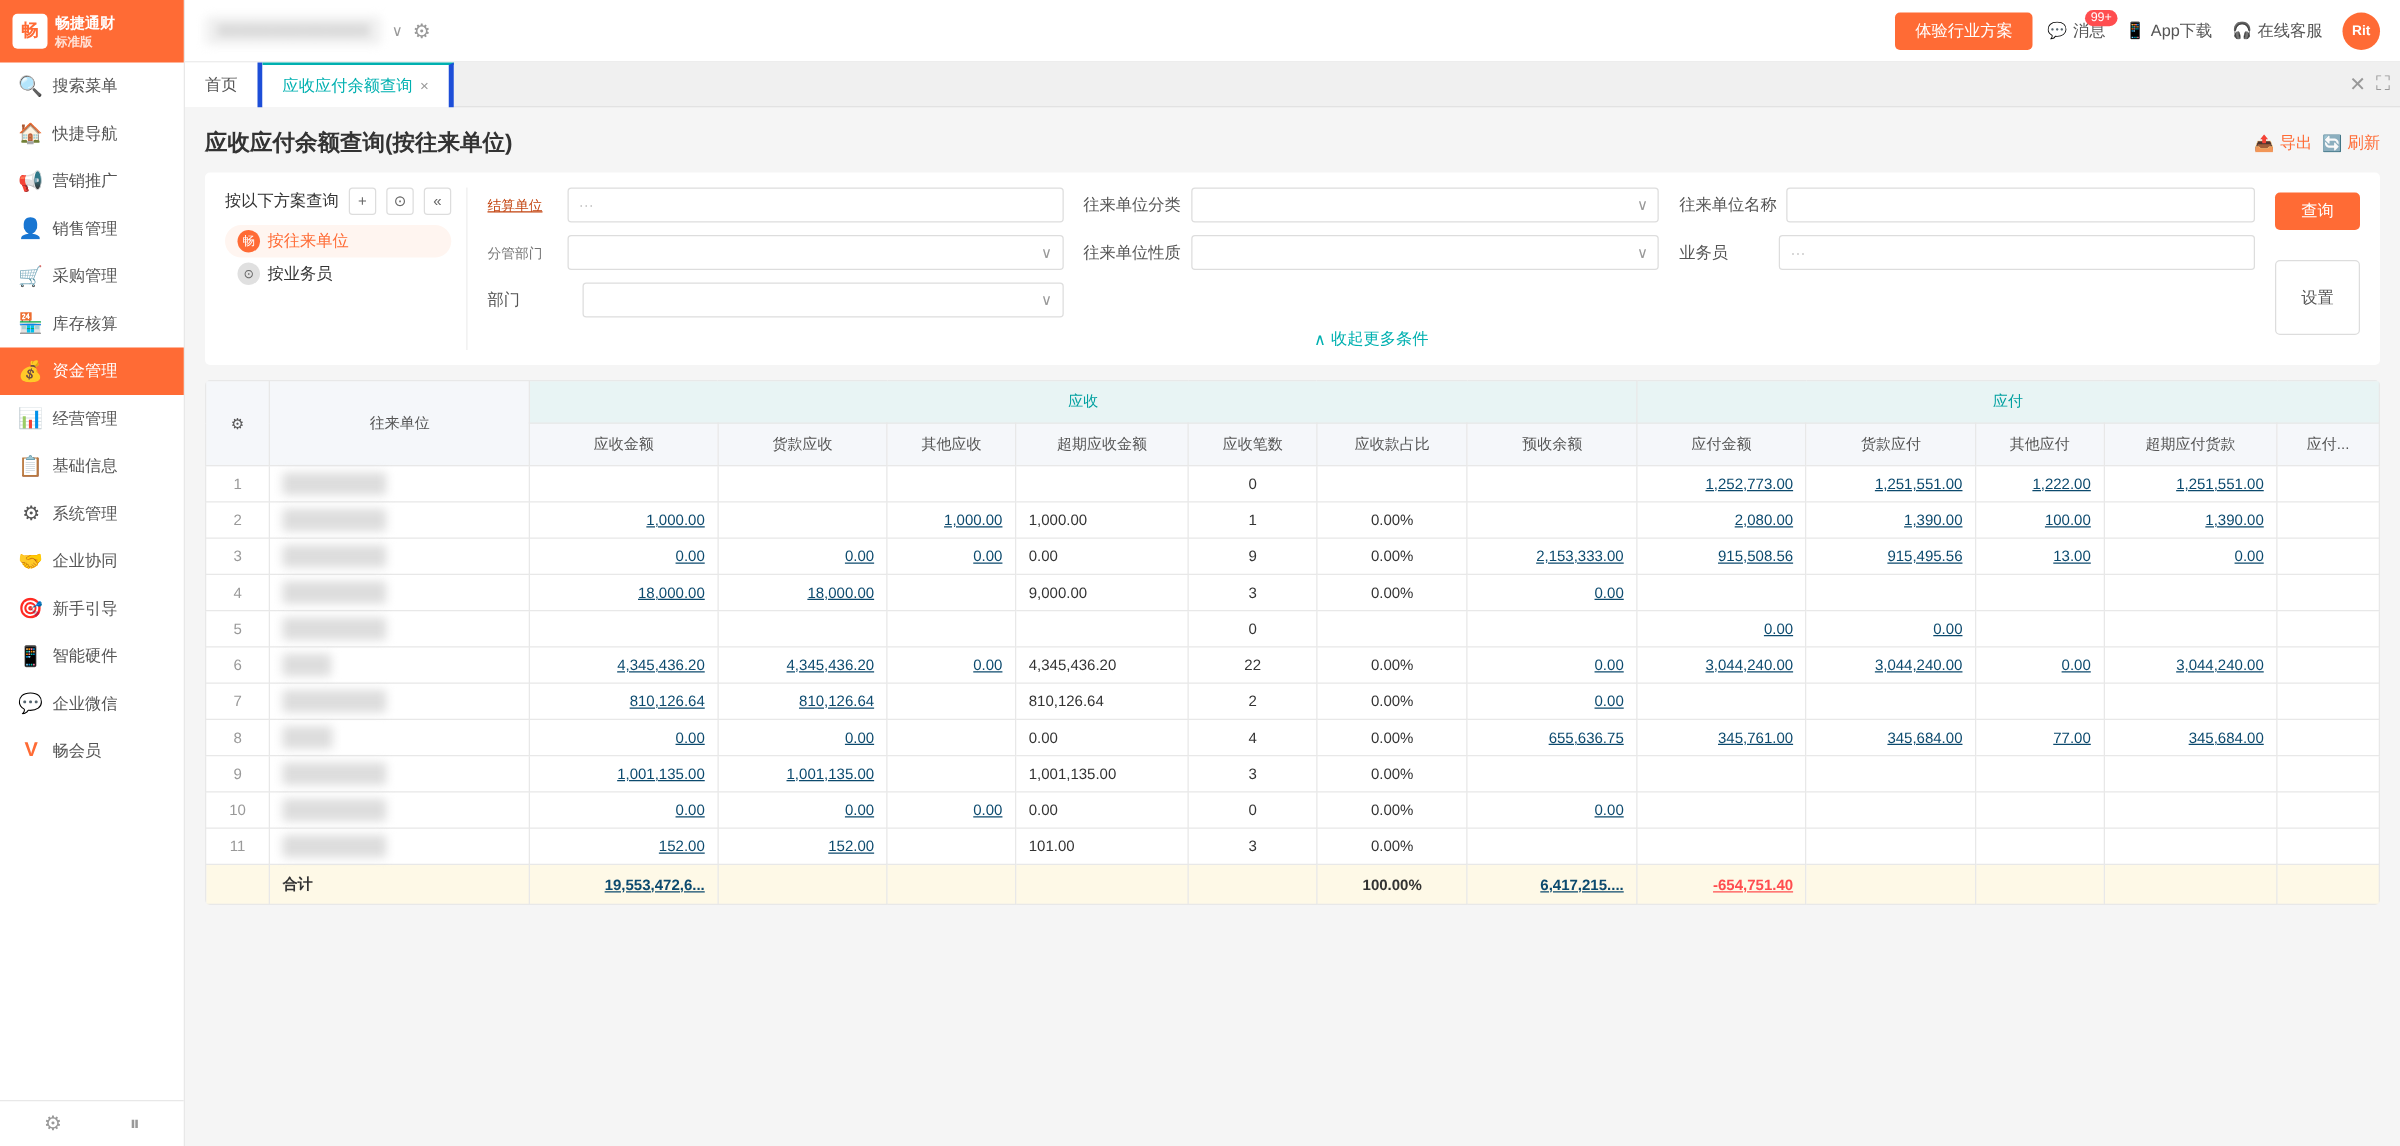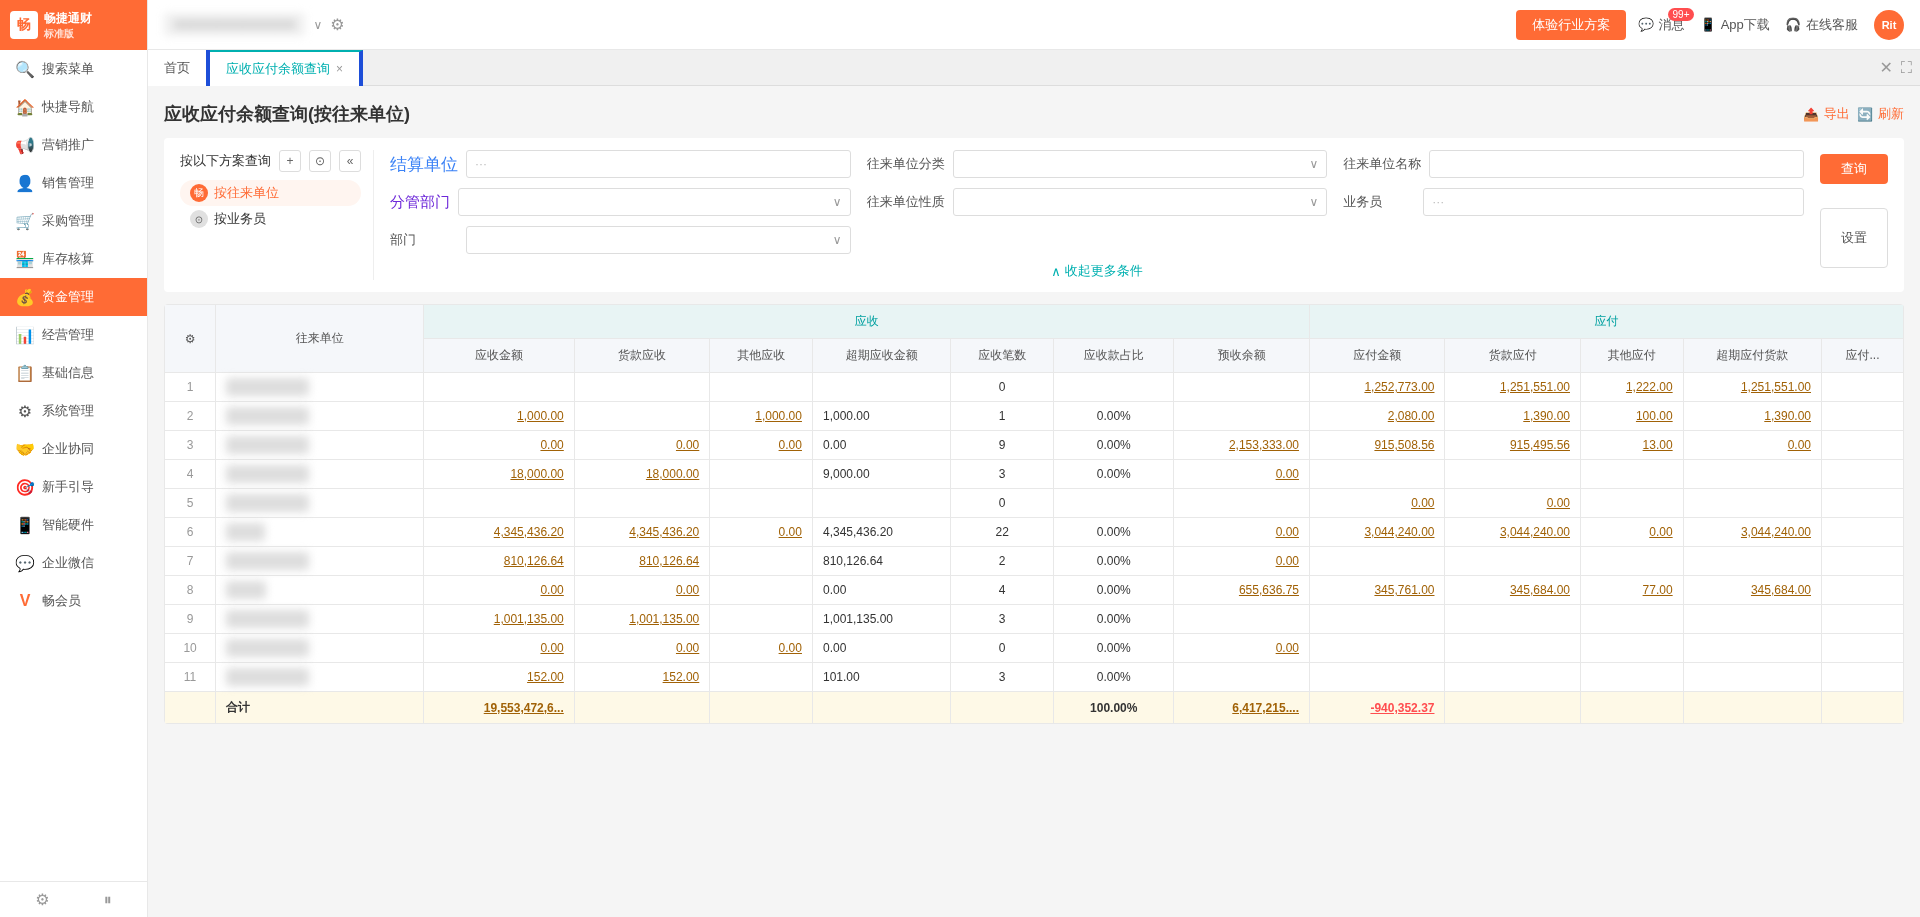--- a/index.html
+++ b/index.html
@@ -63,21 +63,21 @@
 
     .query-btn { background: #ff6b35; color: #fff; border: none; padding: 6px 20px; border-radius: 4px; cursor: pointer; font-size: 13px; }
     .set-btn { background: #fff; color: #555; border: 1px solid #ddd; padding: 20px 20px; border-radius: 4px; cursor: pointer; font-size: 13px; }
     .btn-group { display: flex; flex-direction: column; gap: 24px; }
 
     
     .data-table-container { background: #fff; border-radius: 4px; overflow: auto; }
     .data-table { width: 100%; border-collapse: collapse; font-size: 12px; }
     .data-table th { background: #f5f7fa; color: #555; font-weight: normal; padding: 8px 10px; border: 1px solid #e8e8e8; text-align: center; white-space: nowrap; }
     .data-table td { padding: 7px 10px; border: 1px solid #e8e8e8; color: #333; white-space: nowrap; }
-    .data-table .num-cell { text-align: right; color: #a16207; text-decoration: underline; cursor: pointer; }
+    .data-table .num-cell { text-align: right; color: #0c4a6e; text-decoration: underline; cursor: pointer; }
     .data-table .center-cell { text-align: center; }
     .data-table .row-index { text-align: center; color: #999; }
     .data-table .total-row td { background: #fef9e7; font-weight: bold; }
     .group-header { background: #e8f4f4; text-align: center; font-weight: bold; color: #00b0b0; }
     .settings-cell { text-align: center; cursor: pointer; color: #999; }
   </style>
 </head>
 <body>
 
 <div class="app-container">
@@ -236,39 +236,39 @@
             <div class="filter-option">
               <span class="circle-icon gray" style="background:#e0e0e0;color:#666;width:18px;height:18px;border-radius:50%;display:flex;align-items:center;justify-content:center;font-size:10px;">⊙</span>
               <span>按业务员</span>
             </div>
           </div>
 
           <div style="flex:1;">
             <div style="display:grid;grid-template-columns:1fr 1fr 1fr;gap:10px 16px;margin-bottom:8px;">
 
               <div style="display:flex;align-items:center;gap:8px;">
-                <span style="min-width:56px;color:#3b82f6;font-size:17px;">结算单位</span>
+                <span style="min-width:56px;color:#c2410c;font-size:11px;text-decoration:underline;">结算单位</span>
                 <div style="flex:1;height:28px;border:1px solid #ddd;border-radius:3px;display:flex;align-items:center;padding:0 8px;">
                   <span style="color:#bbb;font-size:12px;">···</span>
                 </div>
               </div>
               <div style="display:flex;align-items:center;gap:8px;">
                 <span style="min-width:72px;color:#555;font-size:13px;">往来单位分类</span>
                 <div style="flex:1;height:28px;border:1px solid #ddd;border-radius:3px;display:flex;align-items:center;justify-content:space-between;padding:0 8px;cursor:pointer;">
                   <span></span>
                     <span style="color:#999;">∨</span>
                 </div>
               </div>
               <div style="display:flex;align-items:center;gap:8px;">
                 <span style="min-width:72px;color:#555;font-size:13px;">往来单位名称</span>
                 <div style="flex:1;height:28px;border:1px solid #ddd;border-radius:3px;display:flex;align-items:center;padding:0 8px;"></div>
               </div>
 
               <div style="display:flex;align-items:center;gap:8px;">
-                <span style="min-width:56px;color:#6d28d9;font-size:15px;">分管部门</span>
+                <span style="min-width:56px;color:#737373;font-size:11px;">分管部门</span>
                 <div style="flex:1;height:28px;border:1px solid #ddd;border-radius:3px;display:flex;align-items:center;justify-content:space-between;padding:0 8px;cursor:pointer;">
                   <span></span>
                     <span style="color:#999;">∨</span>
                 </div>
               </div>
               <div style="display:flex;align-items:center;gap:8px;">
                 <span style="min-width:72px;color:#555;font-size:13px;">往来单位性质</span>
                 <div style="flex:1;height:28px;border:1px solid #ddd;border-radius:3px;display:flex;align-items:center;justify-content:space-between;padding:0 8px;cursor:pointer;">
                   <span></span>
                     <span style="color:#999;">∨</span>
@@ -509,21 +509,21 @@
             <tr class="total-row">
               <td></td>
               <td>合计</td>
               <td class="num-cell">19,553,472,6...</td>
               <td></td>
               <td></td>
               <td></td>
               <td></td>
               <td class="center-cell">100.00%</td>
               <td class="num-cell">6,417,215....</td>
-              <td class="num-cell" style="color:#ff4d4f;">-940,352.37</td>
+              <td class="num-cell" style="color:#ff4d4f;">-654,751.40</td>
               <td></td>
               <td></td>
               <td></td>
               <td></td>
             </tr>
           </tfoot>
         </table>
       </div>
     </div>
   </div>

